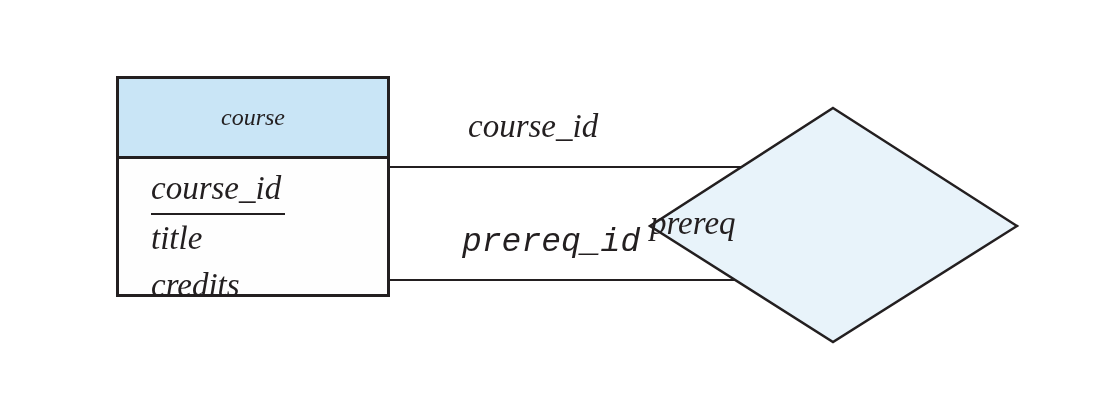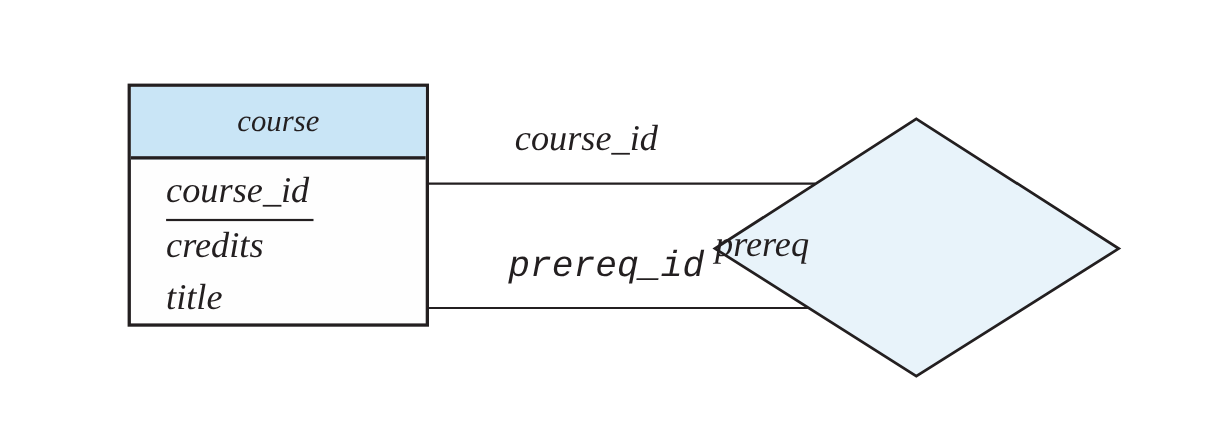--- a/index.html
+++ b/index.html
@@ -36,28 +36,28 @@
     position: absolute;
     left: 116px;
     top: 76px;
     width: 274px;
     height: 221px;
     border: 3px solid var(--stroke, #231f20);
     box-sizing: border-box;
     background: var(--entity-body-fill, #ffffff);
   }
   .entity-header {
-    height: 66px;
+    height: 80px;
     border-bottom: 3px solid var(--stroke, #231f20);
     box-sizing: border-box;
     background: var(--entity-header-fill, #c9e5f6);
     display: flex;
     align-items: center;
     justify-content: center;
-    font-size: 28px;
+    font-size: 24px;
   }
   .entity-attributes {
     padding: 6px 0 0 32px;
     font-size: 33px;
     line-height: 47px;
   }
   .attr-underlined {
     display: inline-block;
     border-bottom: 2.5px solid var(--text, #231f20);
     padding: 0 4px 1px 0;
@@ -90,24 +90,24 @@
 
   <div class="entity-box">
     <div class="entity-header">
       <span>course</span>
     </div>
     <div class="entity-attributes">
       <div>
         <span class="attr-underlined">course_id</span>
       </div>
       <div>
-        <span>credits</span>
+        <span>title</span>
       </div>
       <div>
-        <span>title</span>
+        <span>credits</span>
       </div>
     </div>
   </div>
 
   <div class="link-label link-label-1">course_id</div>
 
   <div class="link-label link-label-2">prereq_id</div>
 
   <div class="relationship-label">prereq</div>
 

